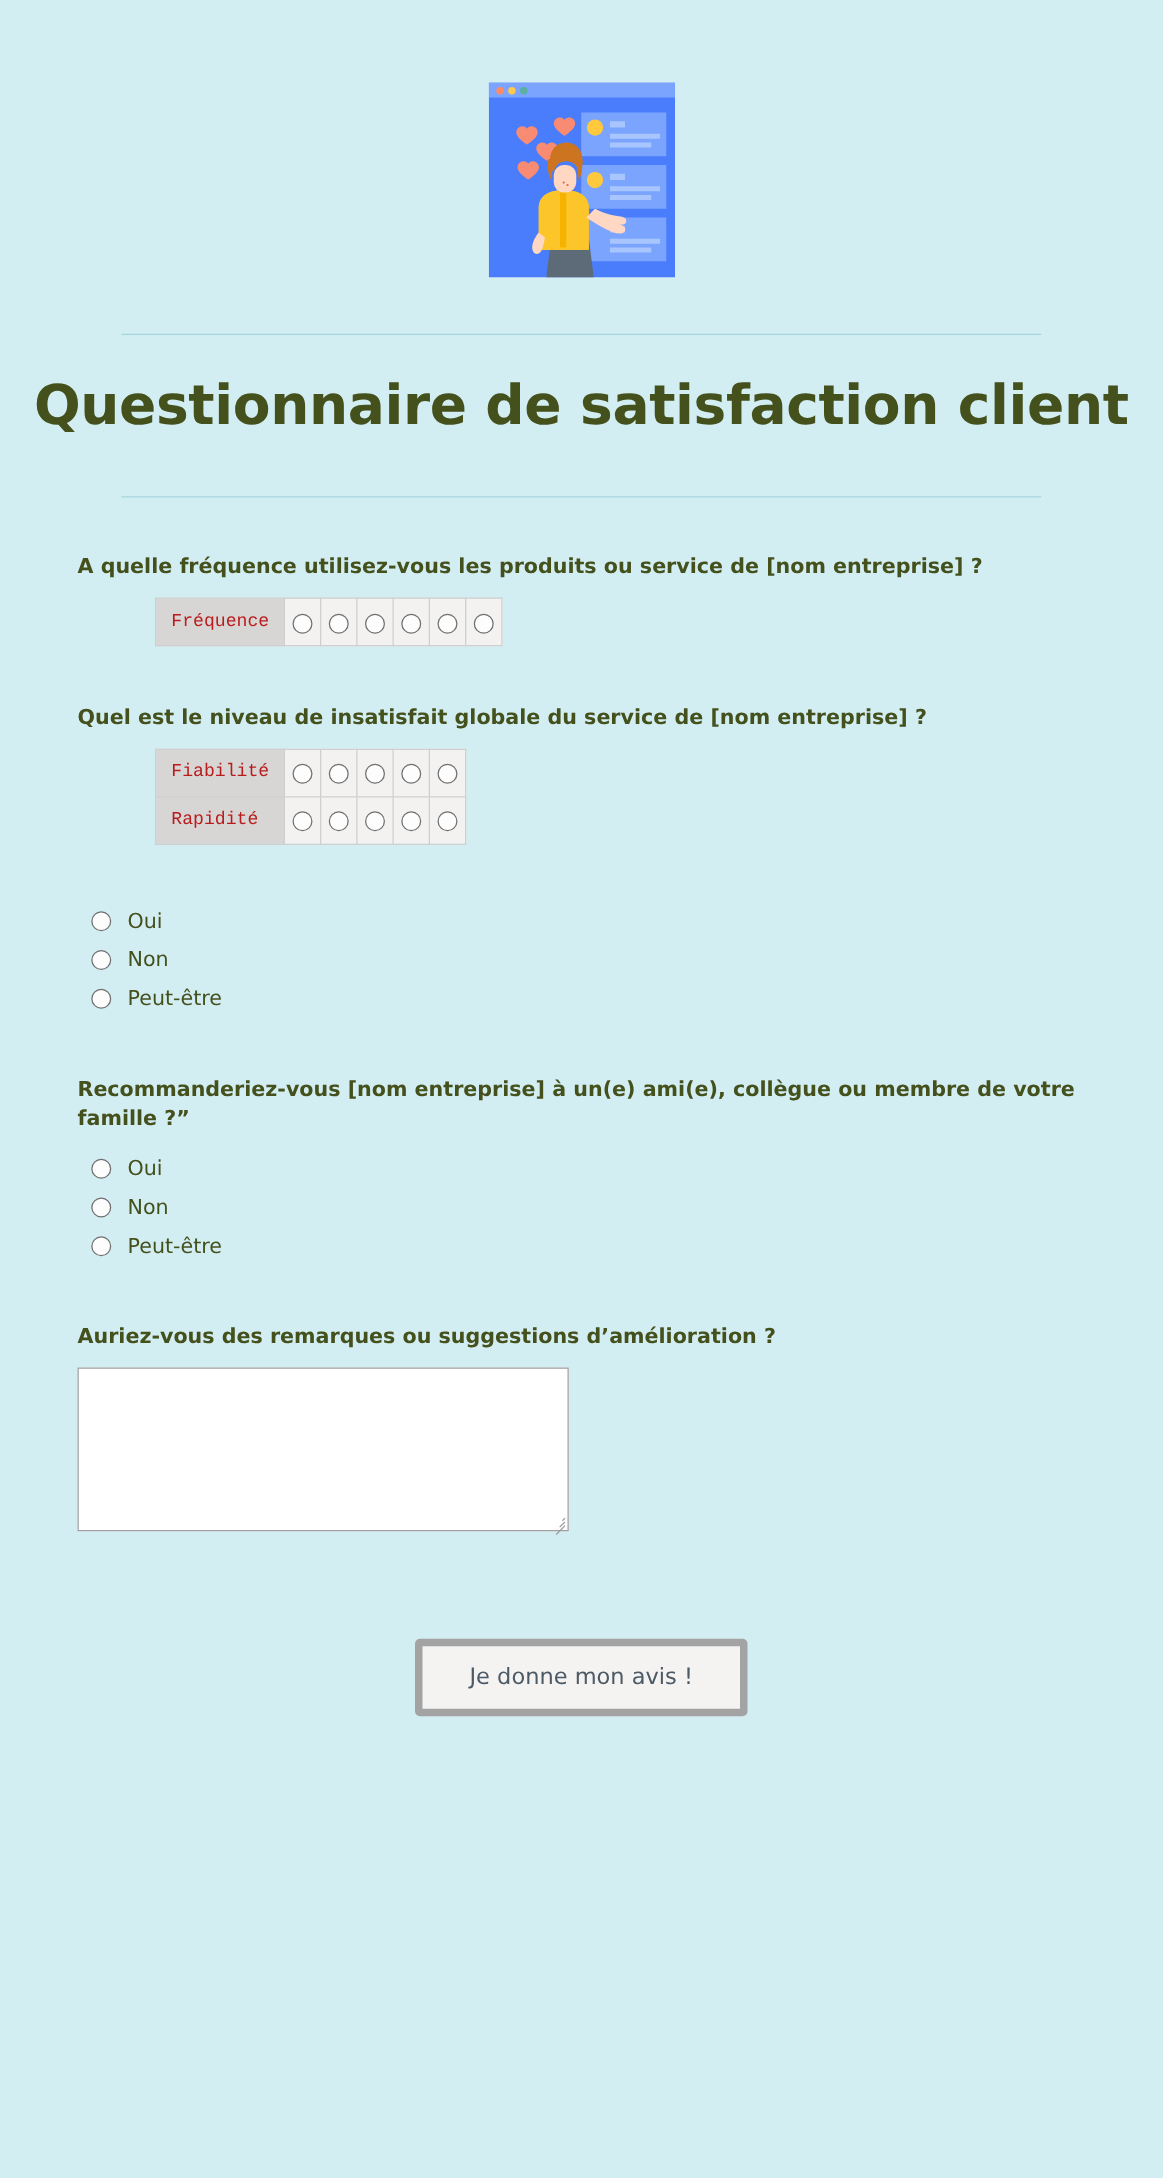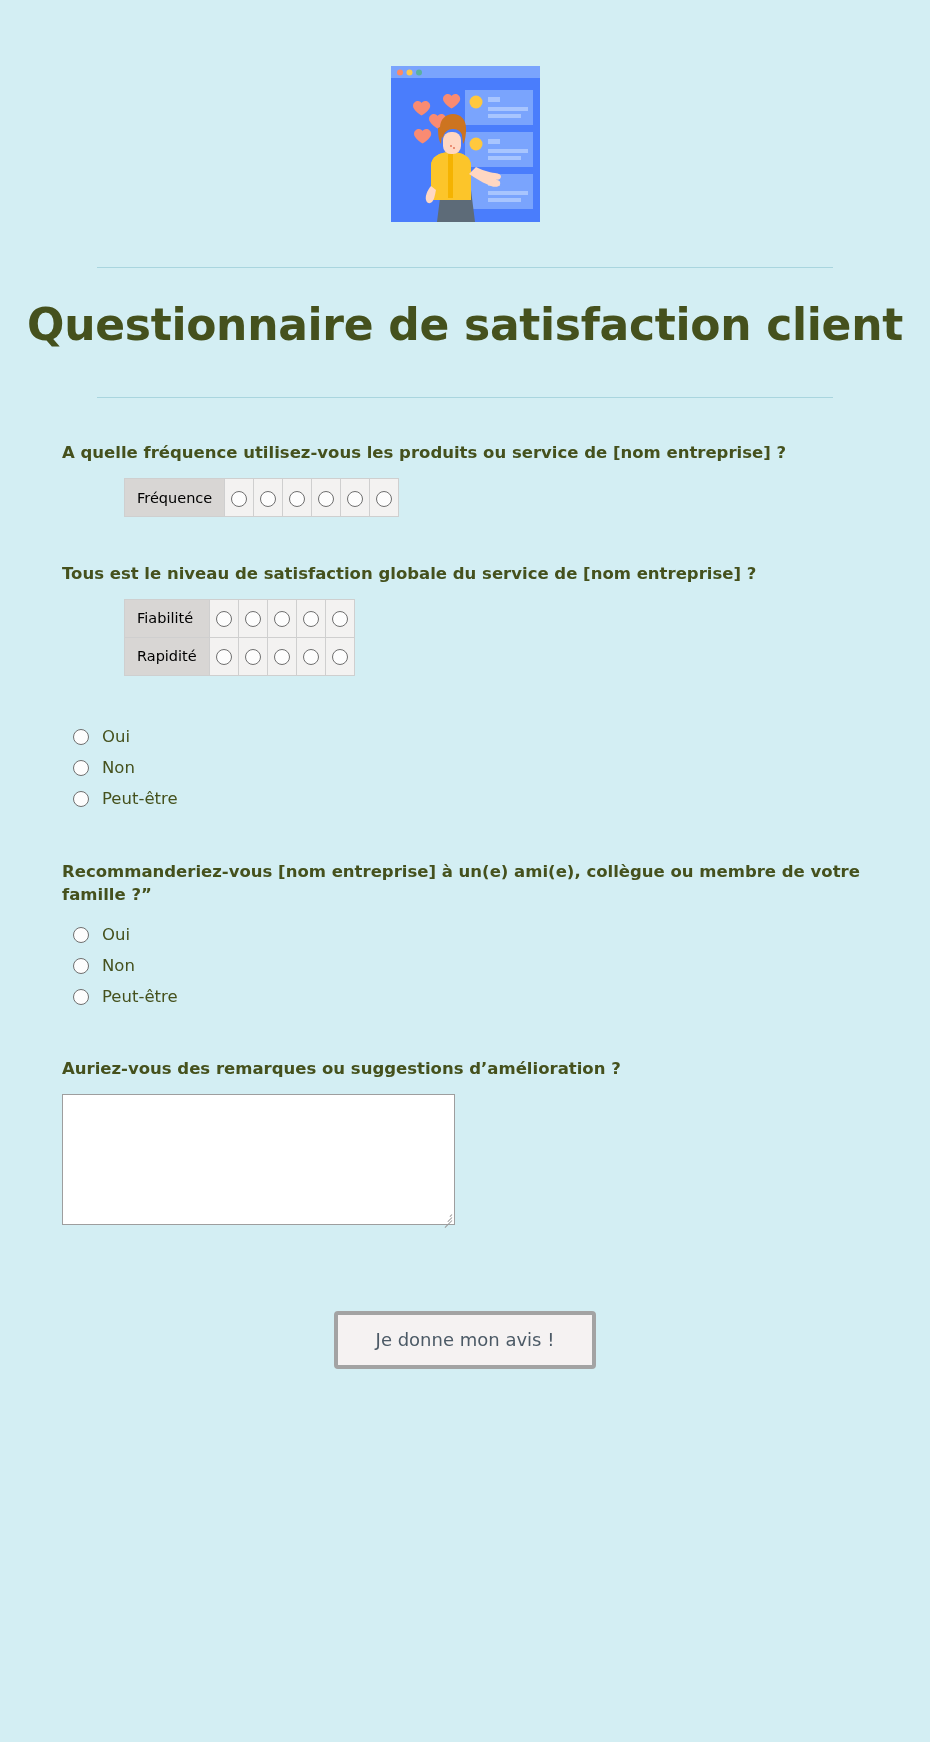--- a/index.html
+++ b/index.html
@@ -101,25 +101,26 @@
     background: #dedcda;
     color: #4a5320;
     font-size: 13.5px;
     line-height: 1.22;
     padding: 8px 9px;
     text-align: center;
     vertical-align: middle;
   }
   table.matrix td.rowhead {
     background: #d8d6d4;
-    color: #000000;
+    color: #b91c1c;
     font-size: 14.5px;
     padding: 8px 12px;
     text-align: left;
     white-space: nowrap;
+    font-family: Liberation Mono, monospace;
   }
   table.matrix td.cell {
     background: #f3f2f1;
     text-align: center;
     vertical-align: middle;
     padding: 9px 6px;
   }
 
   .radio {
     display: inline-block;
@@ -192,21 +193,21 @@
 
   
   .submit-wrap {
     display: flex;
     justify-content: center;
     margin-top: 86px;
     padding-bottom: 90px;
   }
   .submit-btn {
     background: #f5f2f2;
-    border: 4px solid #a3a3a3;
+    border: 6px solid #a3a3a3;
     border-radius: 4px;
     color: #4c5a66;
     font-size: 18px;
     font-family: "DejaVu Sans", "Liberation Sans", sans-serif;
     padding: 15px 38px;
     cursor: pointer;
     line-height: 1.1;
   }
 </style>
 </head>
@@ -281,21 +282,21 @@
           <td class="cell"><span class="radio"></span></td>
           <td class="cell"><span class="radio"></span></td>
           <td class="cell"><span class="radio"></span></td>
           <td class="cell"><span class="radio"></span></td>
         </tr>
       </tbody>
         </table>
     </div>
 
     <div class="block">
-      <div class="q-label">Tous est le niveau de satisfaction globale du service de [nom entreprise] ?</div>
+      <div class="q-label">Quel est le niveau de insatisfait globale du service de [nom entreprise] ?</div>
       <table class="matrix t2">
         <tbody>
         <tr>
           <td class="rowhead">Fiabilité</td>
           <td class="cell"><span class="radio"></span></td>
           <td class="cell"><span class="radio"></span></td>
           <td class="cell"><span class="radio"></span></td>
           <td class="cell"><span class="radio"></span></td>
           <td class="cell"><span class="radio"></span></td>
         </tr>

